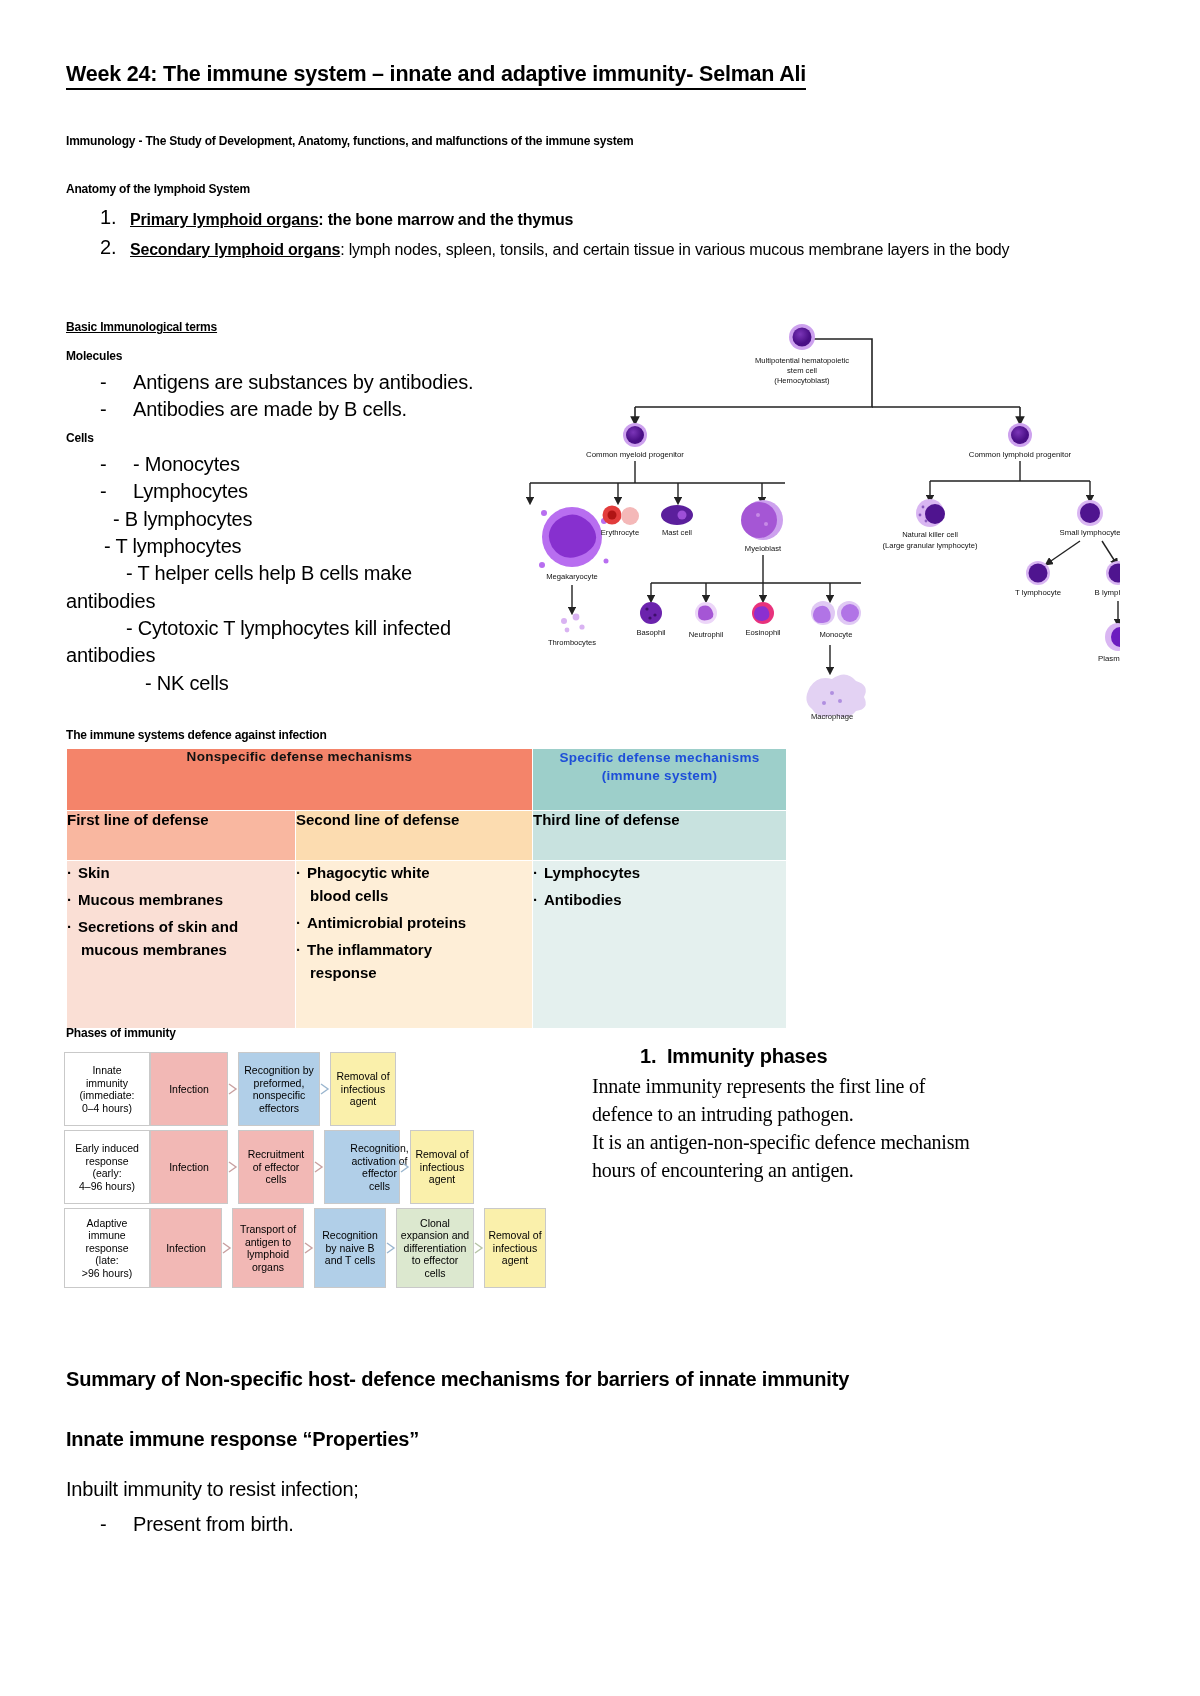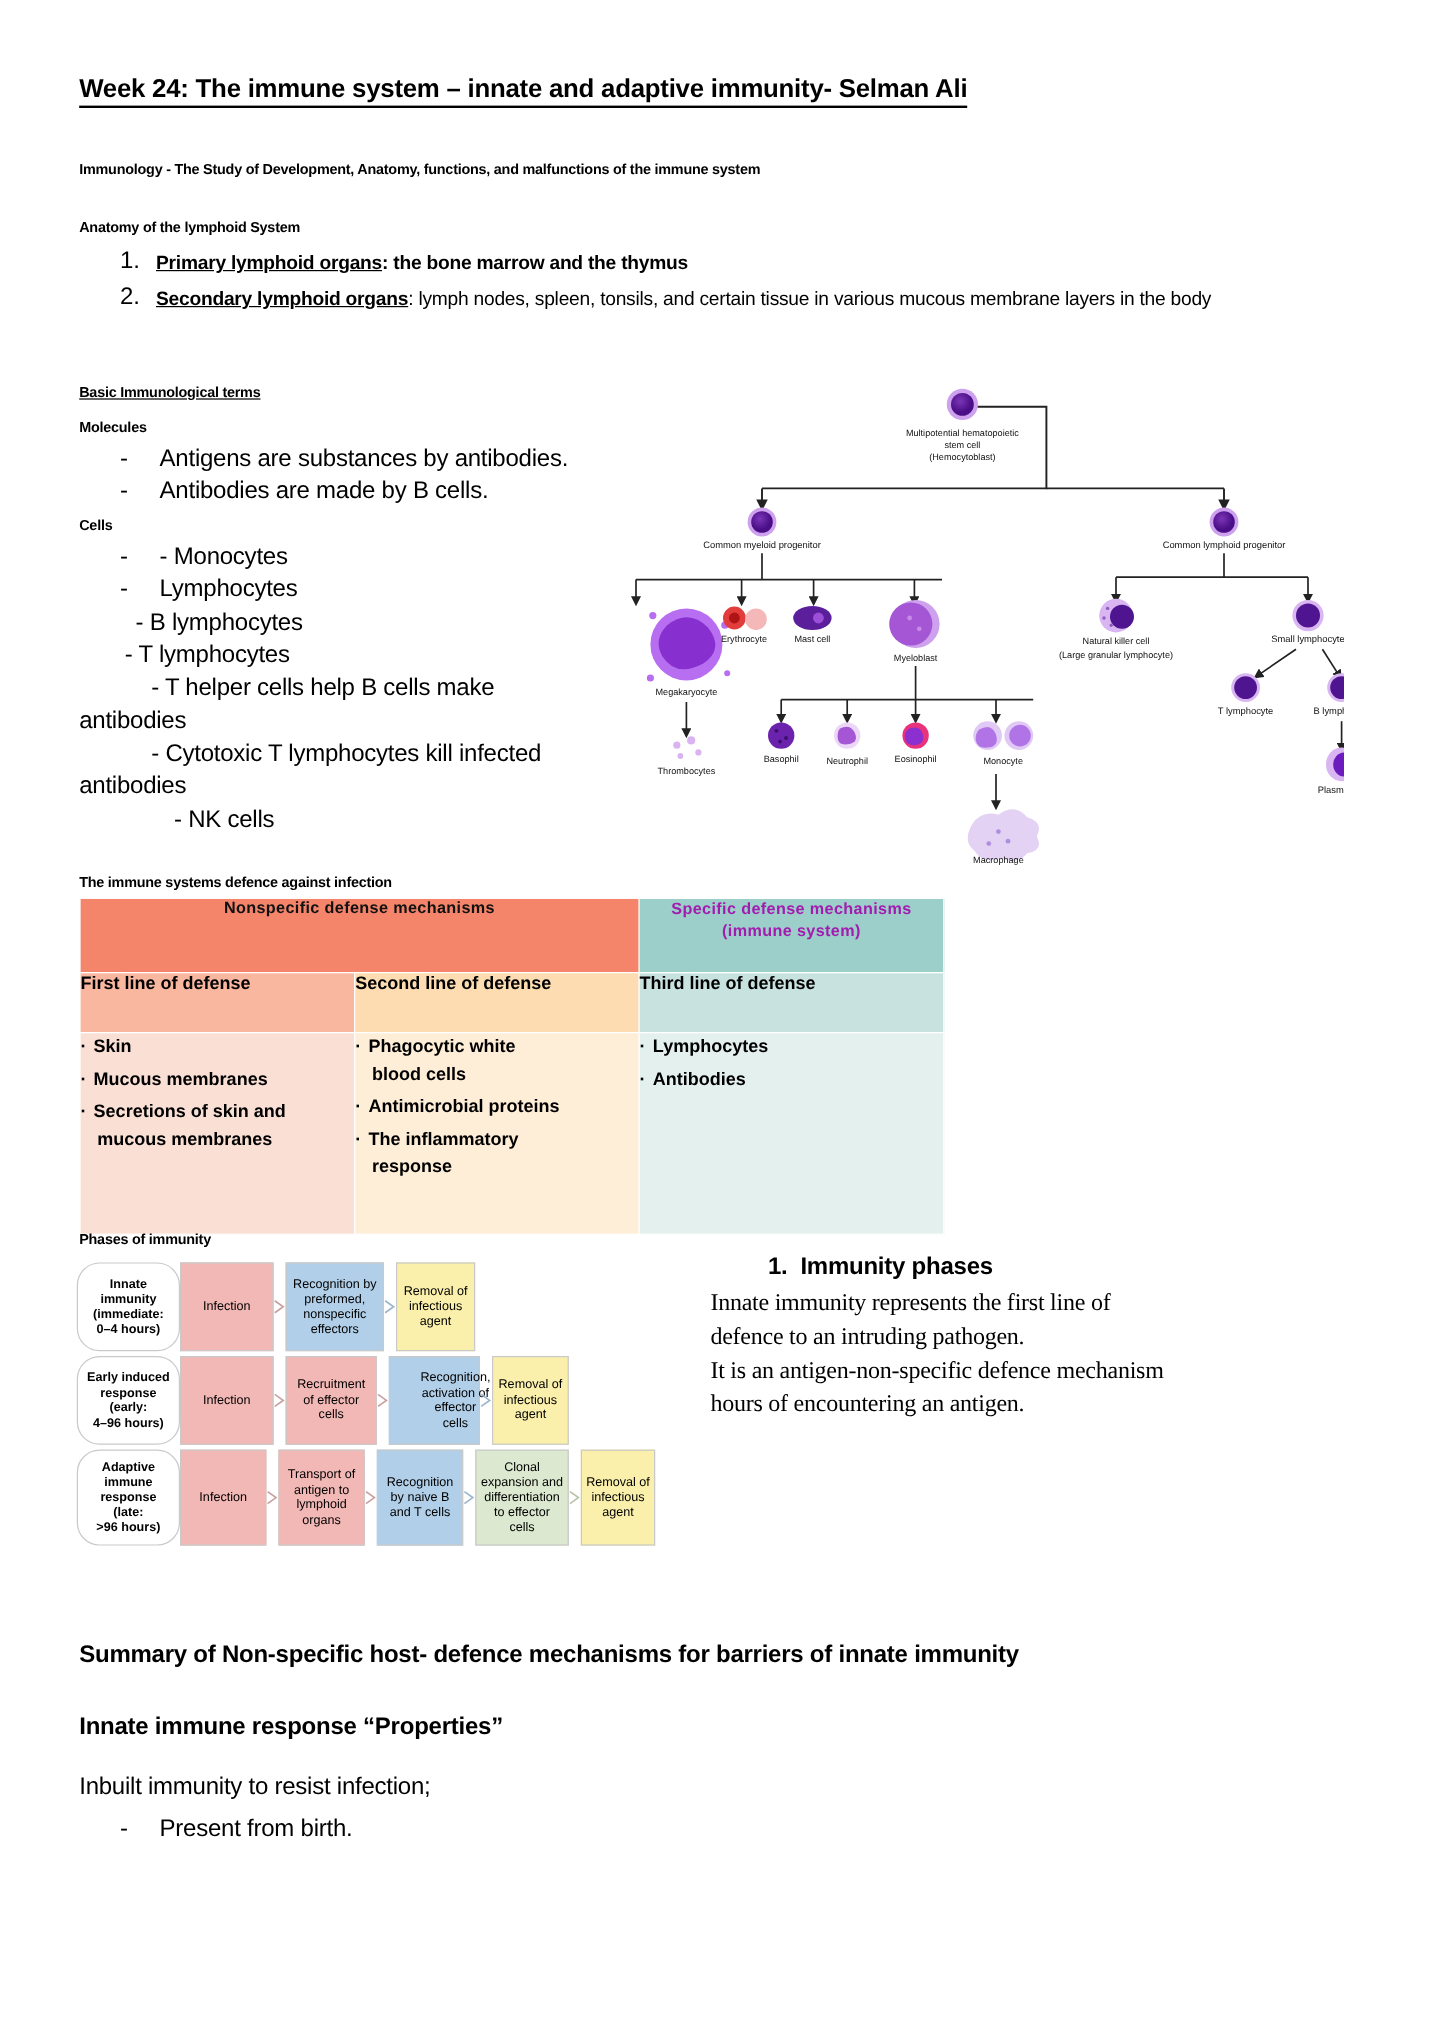--- a/index.html
+++ b/index.html
@@ -89,21 +89,21 @@
     color:#111;
   }
   .hdr-sp {
     background: #9dcfca;
     text-align: center;
     font-size: 13.5px;
     font-weight: bold;
     letter-spacing: 0.3px;
     padding: 14px 6px;
     line-height: 18px;
-    color:#a21caf;
+    color:#1d4ed8;
   }
   .sub-1 { background: #f9b7a0; }
   .sub-2 { background: #fcdcb0; }
   .sub-3 { background: #c8e2df; }
   .sub-cell {
     font-size: 15px;
     font-weight: bold;
     padding: 16px 14px;
     height: 50px;
   }
@@ -137,21 +137,21 @@
   .pbox {
     border: 1px solid #c9c9c9;
     font-size: 10.5px;
     line-height: 12.5px;
     text-align: center;
     display: flex;
     align-items: center;
     justify-content: center;
     padding: 2px 3px;
   }
-  .pbox.label { background: #ffffff; width: 86px; font-weight: bold; border-radius: 19px; }
+  .pbox.label { background: #ffffff; width: 86px; font-weight: normal; }
   .pbox.pink  { background: #f2b8b5; width: 68px; }
   .pbox.pink2 { background: #f2b8b5; width: 66px; }
   .pbox.blue  { background: #b1cfe8; width: 66px; }
   .pbox.yellow{ background: #faf0ab; width: 60px; }
   .pbox.green { background: #dce8cf; width: 68px; }
   .arrow-sep {
     width: 10px;
     display: flex;
     align-items: center;
     justify-content: center;

